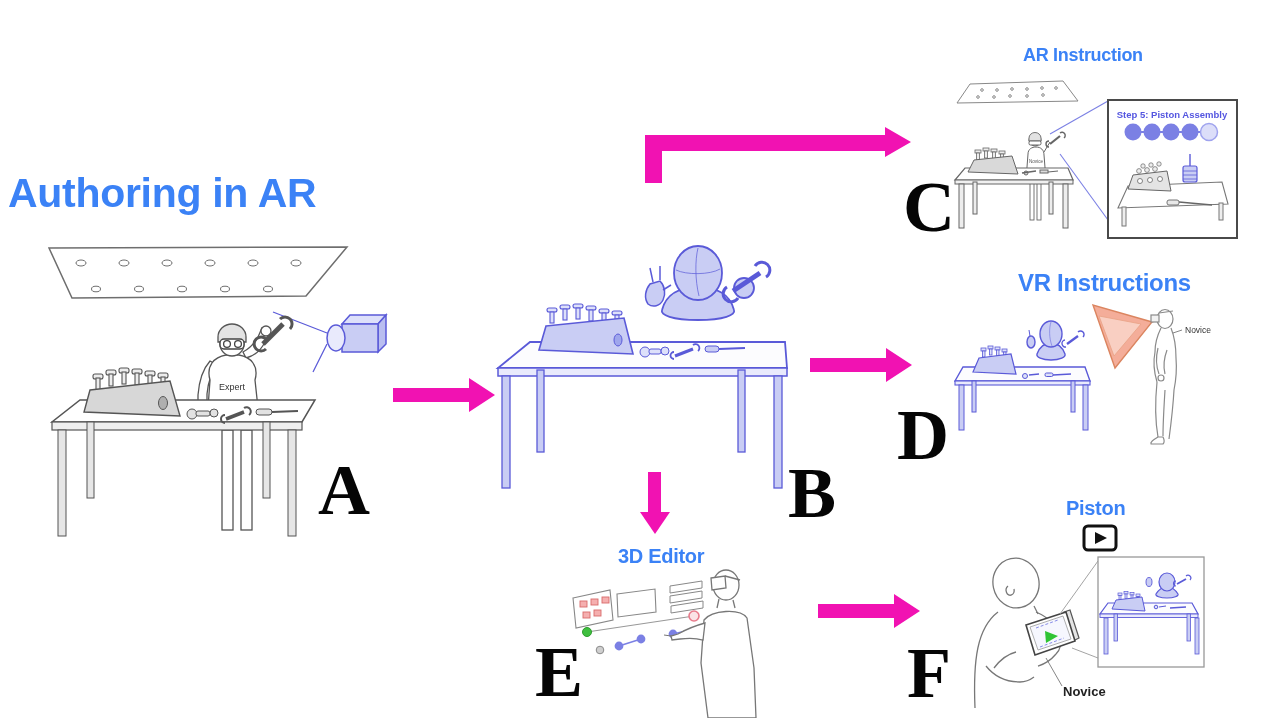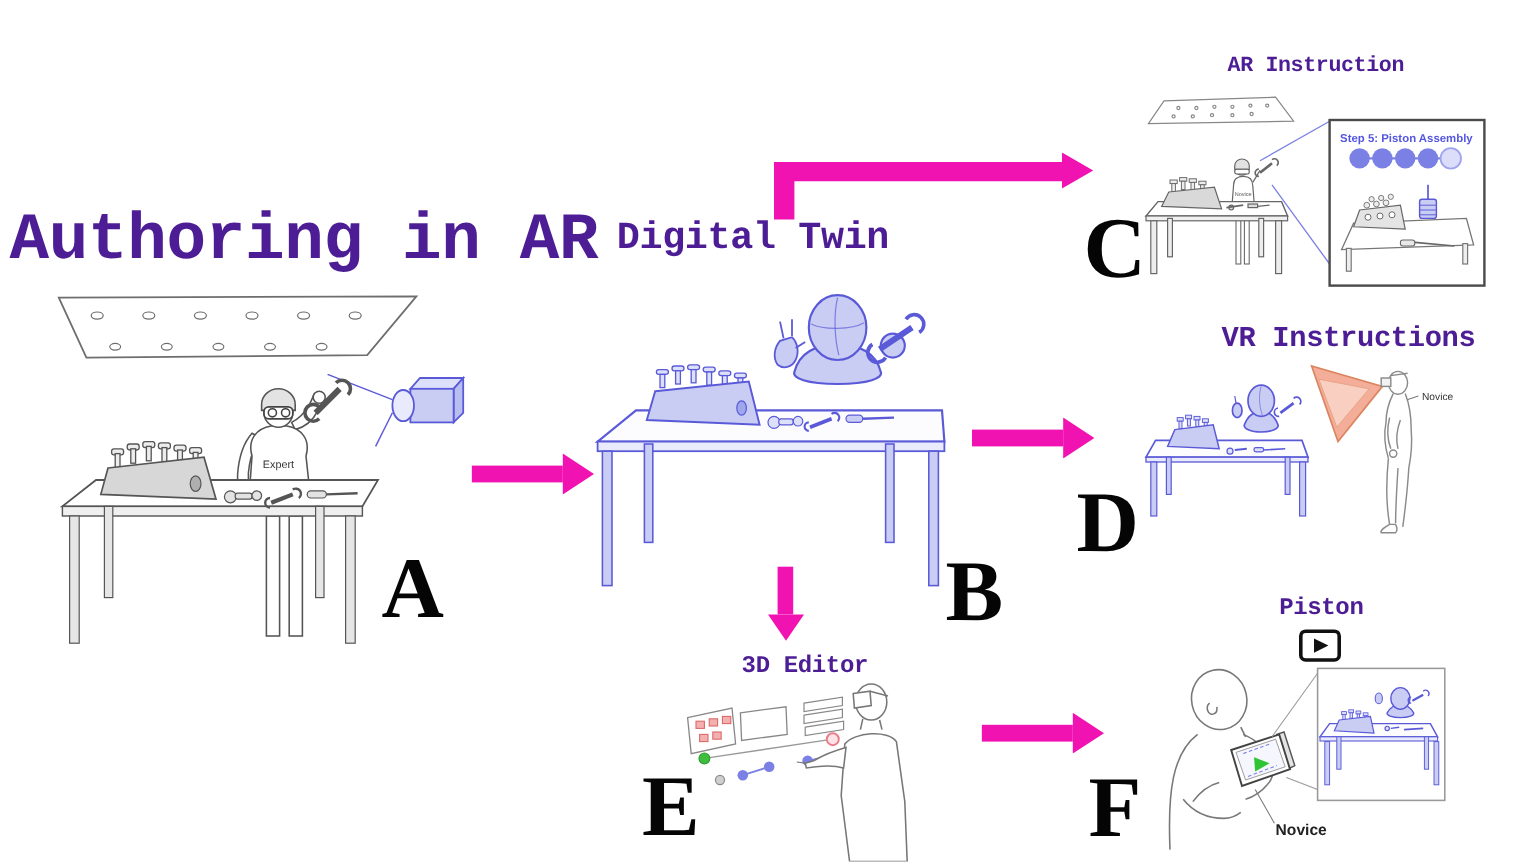--- a/index.html
+++ b/index.html
@@ -1,31 +1,30 @@
 <!DOCTYPE html>
 <html><head>
 <meta charset="utf-8">
 <style>
   html,body{margin:0;padding:0;background:#fff;}
   #canvas{position:relative;width:1280px;height:720px;background:#fff;overflow:hidden;
           font-family:"Liberation Sans",sans-serif;}
   .abs{position:absolute;}
-  .title{position:absolute;font-family:Liberation Mono, monospace;font-weight:800;
-         color:#4c1d95;line-height:1;white-space:nowrap;letter-spacing:-0.3px;}
+  .title{position:absolute;font-family:Liberation Sans, sans-serif;font-weight:800;
+         color:#3b82f6;line-height:1;white-space:nowrap;letter-spacing:-0.3px;}
   .letter{position:absolute;font-family:"Liberation Serif",serif;font-weight:bold;
           font-size:72px;color:#050505;line-height:1;}
   svg{position:absolute;display:block;}
 </style>
 </head>
 <body>
 
 <div id="canvas">
 
-  <div class="title" style="left:8px;top:173px;font-size:55px;">Authoring in AR</div>
-  <div class="title" style="left:514px;top:183px;font-size:32px;">Digital Twin</div>
+  <div class="title" style="left:8px;top:173px;font-size:41px;">Authoring in AR</div>
   <div class="title" style="left:1023px;top:46px;font-size:18px;">AR Instruction</div>
   <div class="title" style="left:1018px;top:271px;font-size:24px;">VR Instructions</div>
   <div class="title" style="left:618px;top:546px;font-size:20px;">3D Editor</div>
   <div class="title" style="left:1066px;top:498px;font-size:20px;">Piston</div>
 
   <div class="letter" style="left:318px;top:454px;">A</div>
   <div class="letter" style="left:788px;top:457px;">B</div>
   <div class="letter" style="left:903px;top:171px;">C</div>
   <div class="letter" style="left:897px;top:399px;">D</div>
   <div class="letter" style="left:535px;top:636px;">E</div>

